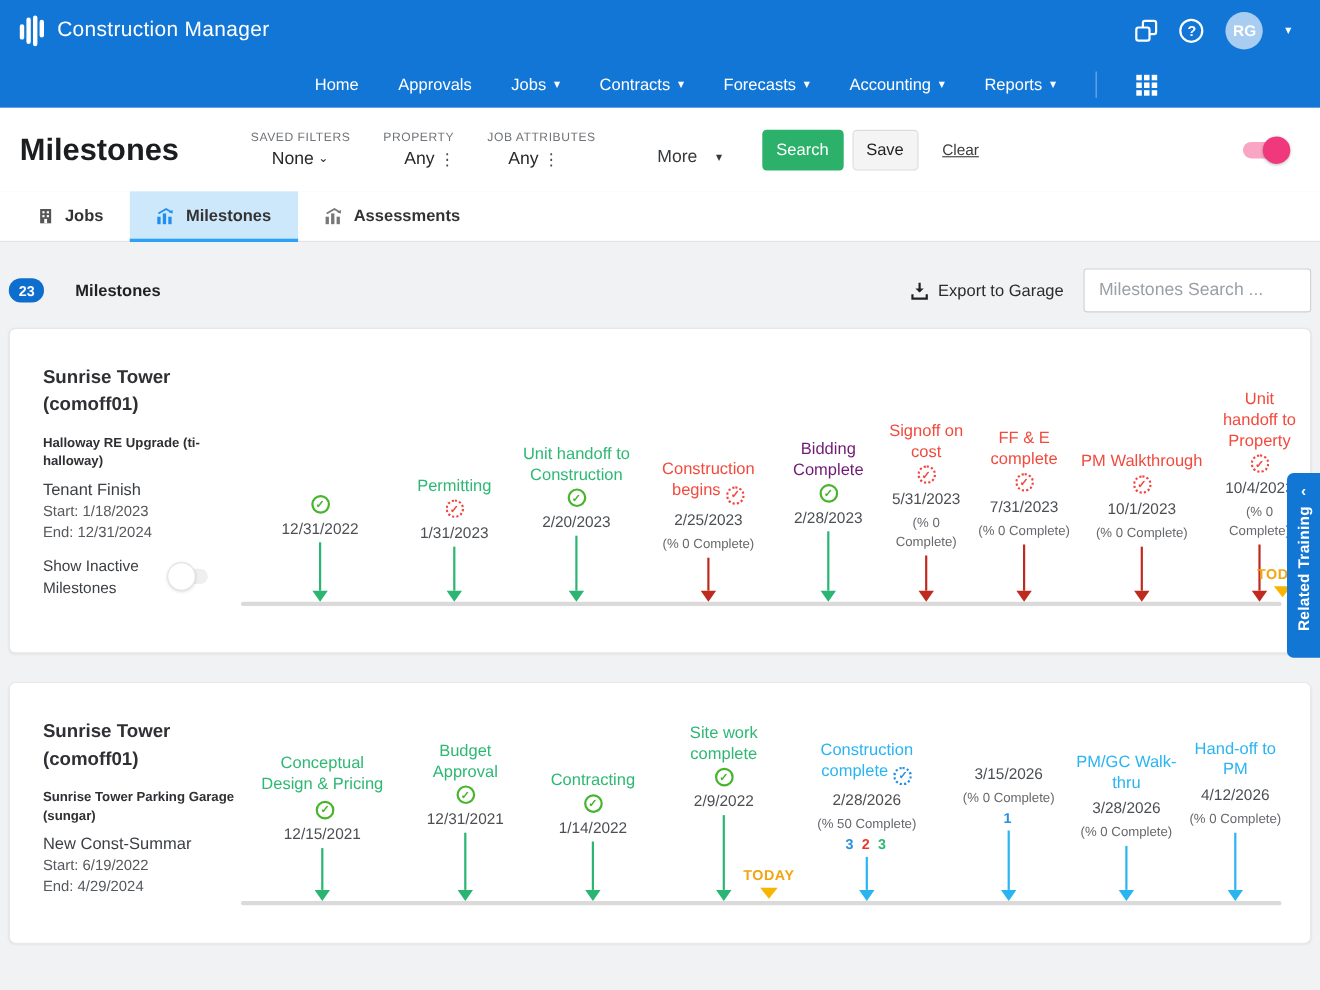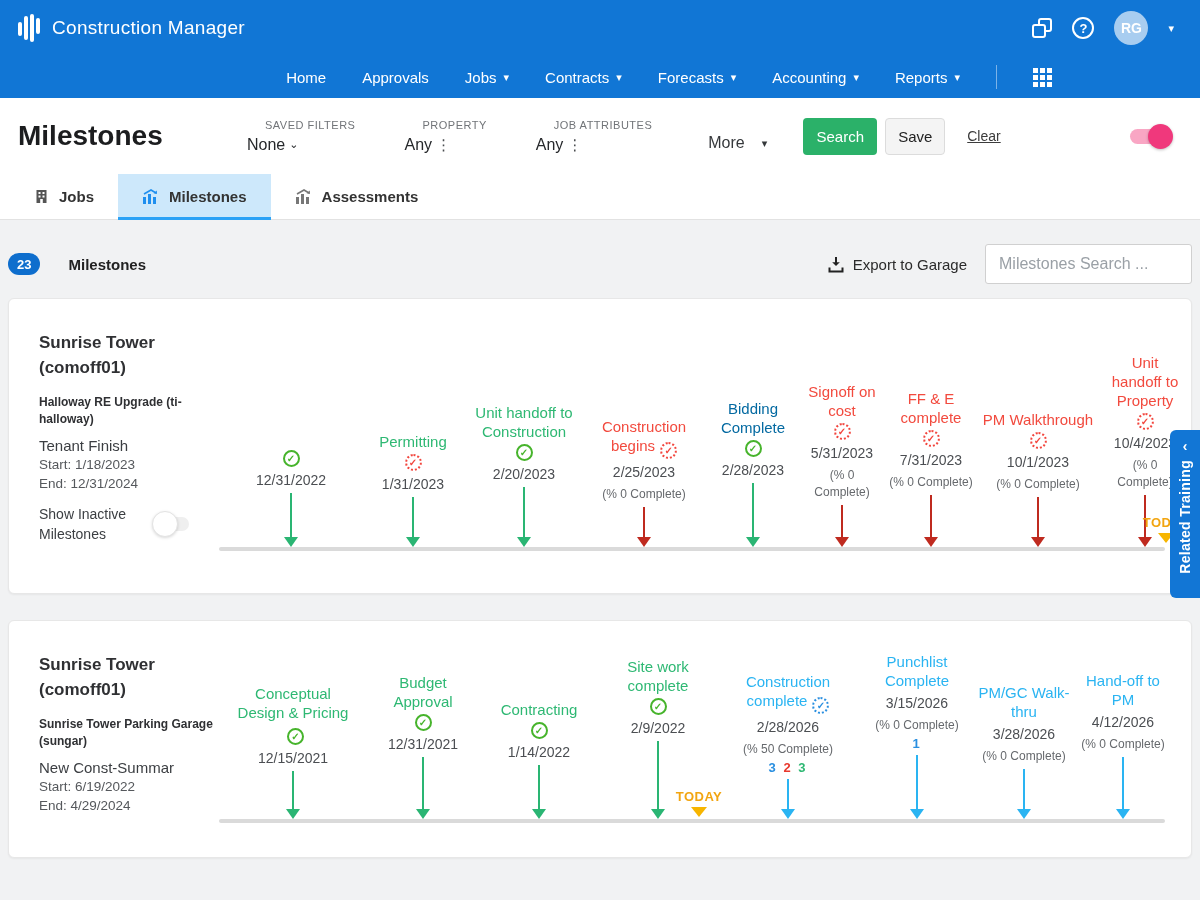--- a/index.html
+++ b/index.html
@@ -30,21 +30,21 @@
     gap:36px; padding-right:148px; font-size:15px; }
   .nav-item { display:flex; align-items:center; gap:7px; cursor:pointer; white-space:nowrap; }
   .nav-div { width:1px; height:24px; background:rgba(255,255,255,.45); }
   .grid-icon { display:grid; grid-template-columns:repeat(3,5px); grid-gap:2px; }
   .grid-icon i { width:5px; height:5px; background:#fff; display:block; }
 
   
   .filterbar { background:#fff; height:76px; display:flex; align-items:center; padding:0 30px 0 18px; }
   .page-title { font-size:28px; font-weight:bold; color:#1c1d1f; width:210px; }
   .fgroup { margin-right:30px; }
-  .fgroup .flabel { font-size:11px; color:#717478; letter-spacing:.5px; margin-bottom:5px;margin-left:37px; }
+  .fgroup .flabel { font-size:11px; color:#717478; letter-spacing:.5px; margin-bottom:5px; }
   .fgroup .fvalue { font-size:16px; color:#26282b; display:flex; align-items:center; gap:4px;margin-left:19px; }
   .kebab { font-size:15px; color:#4a4d50; letter-spacing:-1px; }
   .more { margin:14px 0 0 26px; font-size:16px; color:#35383b; display:flex; align-items:center; gap:17px; }
   .more .caret { color:#35383b; }
   .btn-search { margin-left:36px; background:#2bb169; color:#fff; border:none; border-radius:4px;
     width:74px; height:37px; font-size:15px; font-family:inherit; cursor:pointer; }
   .btn-save { margin-left:8px; background:#f4f4f4; color:#222; border:1px solid #dcdcdc; border-radius:4px;
     width:60px; height:37px; font-size:15px; font-family:inherit; cursor:pointer; }
   .clear-link { margin-left:22px; font-size:14px; color:#3c3c3c; text-decoration:underline; cursor:pointer; }
   .toggle-on { margin-left:auto; position:relative; width:40px; height:15px; background:#f9a6c4; border-radius:8px; cursor:pointer; }
@@ -324,21 +324,21 @@
         <div class="milestone" style="left: 569px; width: 132px;">
           <div class="ms-label" style="color: rgb(242, 74, 62);">Construction begins<span class="ms-check chk-red inline">✓</span></div>
           <div class="ms-date">2/25/2023</div>
           <div class="ms-pct">(% 0 Complete)</div>
           <div class="ms-arrow">
             <div class="ms-line" style="height: 30px; background: rgb(191, 42, 31);"></div>
             <div class="ms-head" style="border-top-color: rgb(191, 42, 31);"></div>
           </div>
         </div>
         <div class="milestone" style="left: 694px; width: 100px;">
-          <div class="ms-label" style="color: #0369a1;">Bidding Complete</div>
+          <div class="ms-label" style="color: #701a75;">Bidding Complete</div>
           <span class="ms-check chk-green">✓</span>
           <div class="ms-date">2/28/2023</div>
           <div class="ms-arrow">
             <div class="ms-line" style="height: 54px; background: rgb(42, 181, 115);"></div>
             <div class="ms-head" style="border-top-color: rgb(42, 181, 115);"></div>
           </div>
         </div>
         <div class="milestone" style="left: 793px; width: 80px;">
           <div class="ms-label" style="color: rgb(242, 74, 62);">Signoff on cost</div>
           <span class="ms-check chk-red">✓</span>
@@ -431,21 +431,20 @@
           <div class="ms-label" style="color: rgb(42, 180, 242);">Construction complete<span class="ms-check chk-blue inline">✓</span></div>
           <div class="ms-date">2/28/2026</div>
           <div class="ms-pct">(% 50 Complete)</div>
           <div class="ms-badges"><span style="color: rgb(42, 143, 224);">3 </span><span style="color: rgb(232, 56, 46);">2 </span><span style="color: rgb(46, 184, 115);">3 </span></div>
           <div class="ms-arrow">
             <div class="ms-line" style="height: 30px; background: rgb(42, 180, 242);"></div>
             <div class="ms-head" style="border-top-color: rgb(42, 180, 242);"></div>
           </div>
         </div>
         <div class="milestone" style="left: 850px; width: 116px;">
-          <div class="ms-label" style="color: rgb(42, 180, 242);">Punchlist Complete</div>
           <div class="ms-date">3/15/2026</div>
           <div class="ms-pct">(% 0 Complete)</div>
           <div class="ms-badges"><span style="color: rgb(42, 143, 224);">1 </span></div>
           <div class="ms-arrow">
             <div class="ms-line" style="height: 54px; background: rgb(42, 180, 242);"></div>
             <div class="ms-head" style="border-top-color: rgb(42, 180, 242);"></div>
           </div>
         </div>
         <div class="milestone" style="left: 969px; width: 92px;">
           <div class="ms-label" style="color: rgb(42, 180, 242);">PM/GC Walk-thru</div>

